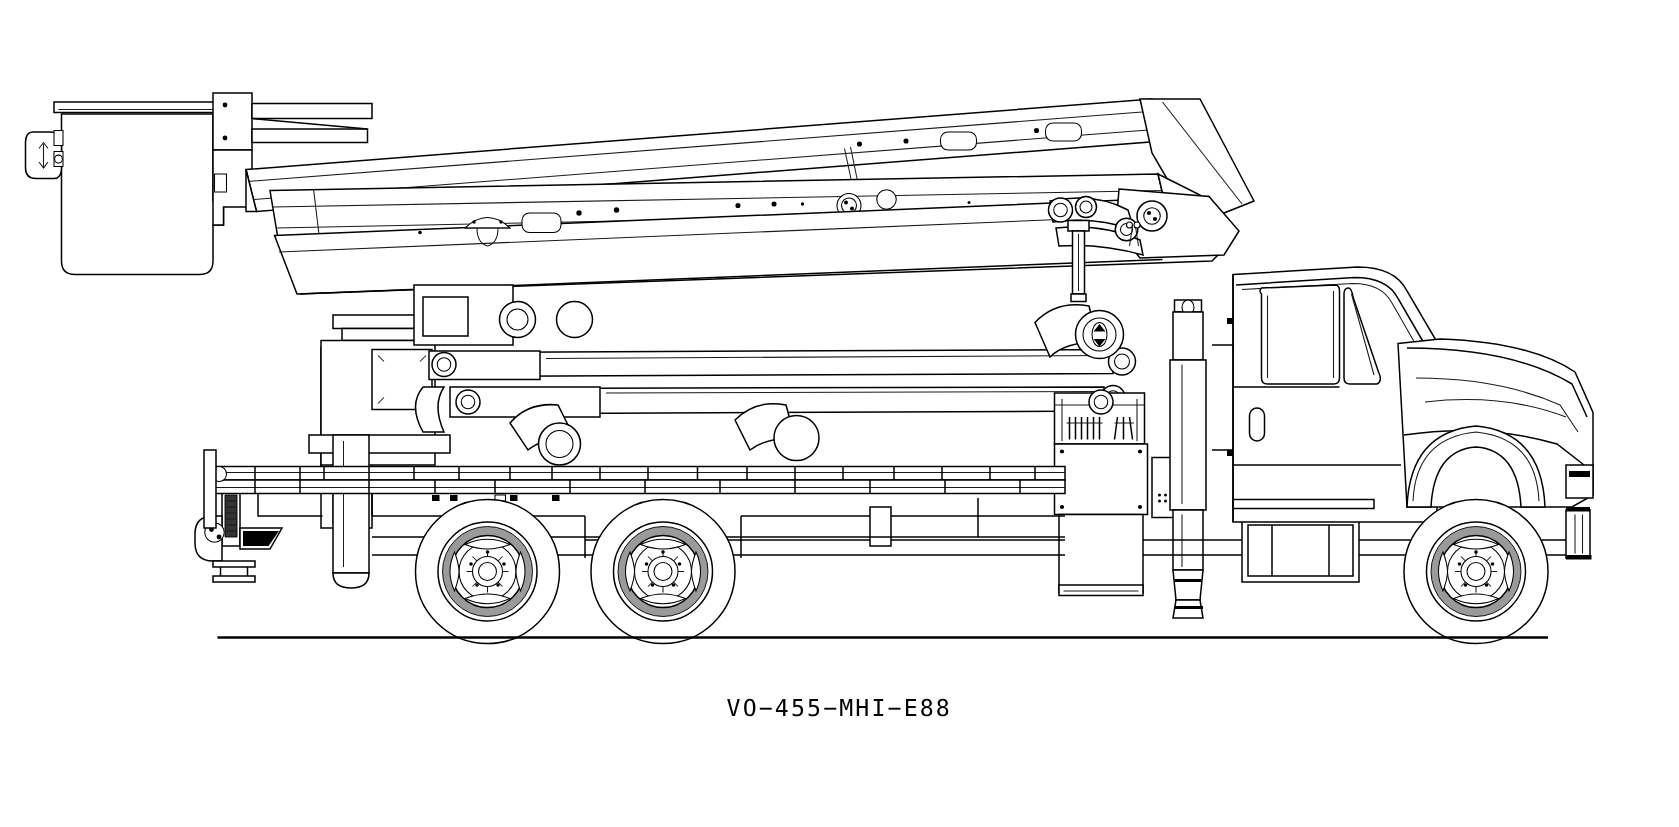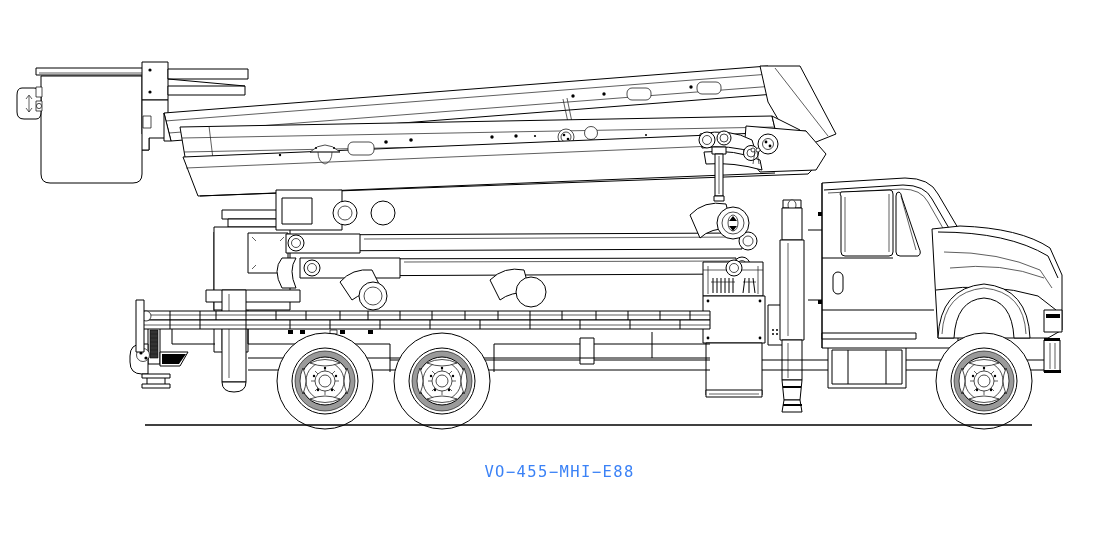--- a/index.html
+++ b/index.html
@@ -79,21 +79,21 @@
     position: absolute;
     left: 0;
     top: 462px;
     width: 1119px;
     text-align: center;
   }
   #caption-text {
     font-family: "DejaVu Sans Mono", monospace;
     font-size: 15.5px;
     letter-spacing: 1.4px;
-    color: #3b82f6;
+    color: #000000;
     white-space: pre;
   }
 </style>
 </head>
 <body>
 
 <div id="drawing-stage">
 
   <svg id="vehicle-svg" width="1119" height="551" viewBox="0 0 1119 551" xmlns="http://www.w3.org/2000/svg">
 

